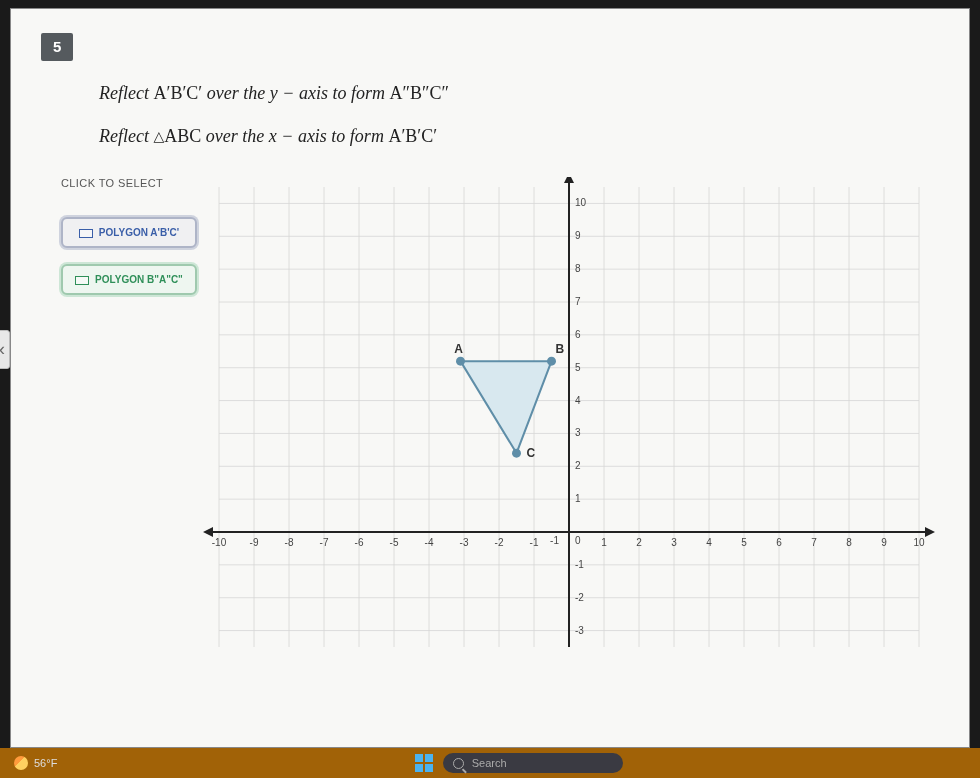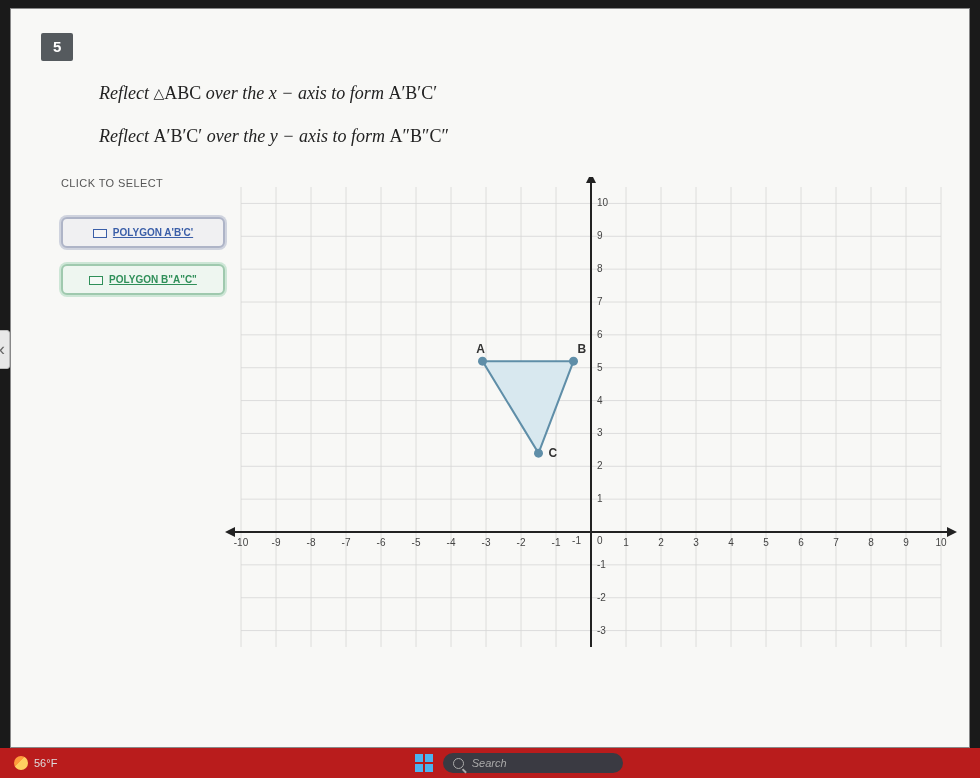--- a/index.html
+++ b/index.html
@@ -53,30 +53,29 @@
     padding-left: 20px;
   }
   .click-label {
     font-size: 11px;
     color: #555;
     letter-spacing: 0.4px;
     margin-bottom: 28px;
   }
   .poly-btn {
     display: block;
-    width: 164px;
+    width: 136px;
     padding: 8px 6px;
     border-radius: 6px;
     font-size: 10px;
     font-weight: bold;
     text-align: center;
     margin-bottom: 16px;
     position: relative;
     cursor: pointer;
-    text-decoration: underline;
   }
   .poly-btn .sw {
     display:inline-block;
     width:14px; height:9px;
     border:1px solid currentColor;
     margin-right:6px;
     vertical-align: middle;
     background: rgba(255,255,255,0.4);
   }
   .poly-blue {
@@ -105,35 +104,35 @@
     color:#666;
     font-size:18px;
     padding:8px 4px;
     border-radius:3px;
     cursor:pointer;
   }
   .taskbar {
     position:absolute;
     left:0; right:0; bottom:0;
     height:30px;
-    background:#b91c1c;
+    background:#a16207;
     display:flex;
     align-items:center;
   }
   .weather {
     display:flex; align-items:center; gap:6px;
     margin-left:14px;
     color:#ddd; font-size:11px;
   }
   .weather-icon {
     width:14px;height:14px;border-radius:50%;
     background:linear-gradient(135deg,#ff9a3c 40%,#ffd060 40%);
   }
   .tb-center {
-    flex:1; display:flex; justify-content:center; gap:10px; align-items:center;font-style:italic;
+    flex:1; display:flex; justify-content:center; gap:10px; align-items:center;
   }
   .win-icon {
     width:18px;height:18px;
     display:grid; grid-template-columns:1fr 1fr; grid-template-rows:1fr 1fr; gap:2px;
   }
   .win-icon span{background:#4cb3f0;}
   .search-box {
     background:#3a3a42;
     border-radius:14px;
     color:#aaa;
@@ -150,25 +149,25 @@
 </style>
 </head>
 <body>
 
 <div class="page">
   <div class="question-header">
     <div class="q-number">5</div>
   </div>
 
   <div class="math-line">
+    <span>Reflect </span><span class="rm">A′B′C′</span><span> over the y − axis to form </span><span class="rm">A″B″C″</span>
+  </div>
+
+  <div class="math-line">
     <span>Reflect </span><span class="tri">△</span><span class="rm">ABC</span><span> over the x − axis to form </span><span class="rm">A′B′C′</span>
-  </div>
-
-  <div class="math-line">
-    <span>Reflect </span><span class="rm">A′B′C′</span><span> over the y − axis to form </span><span class="rm">A″B″C″</span>
   </div>
 
   <div class="work-area">
     <div class="select-panel">
       <div class="click-label">CLICK TO SELECT</div>
       <div class="poly-btn poly-blue">
         <span class="sw"></span><span>POLYGON A'B'C'</span>
       </div>
       <div class="poly-btn poly-green">
         <span class="sw"></span><span>POLYGON B"A"C"</span>

